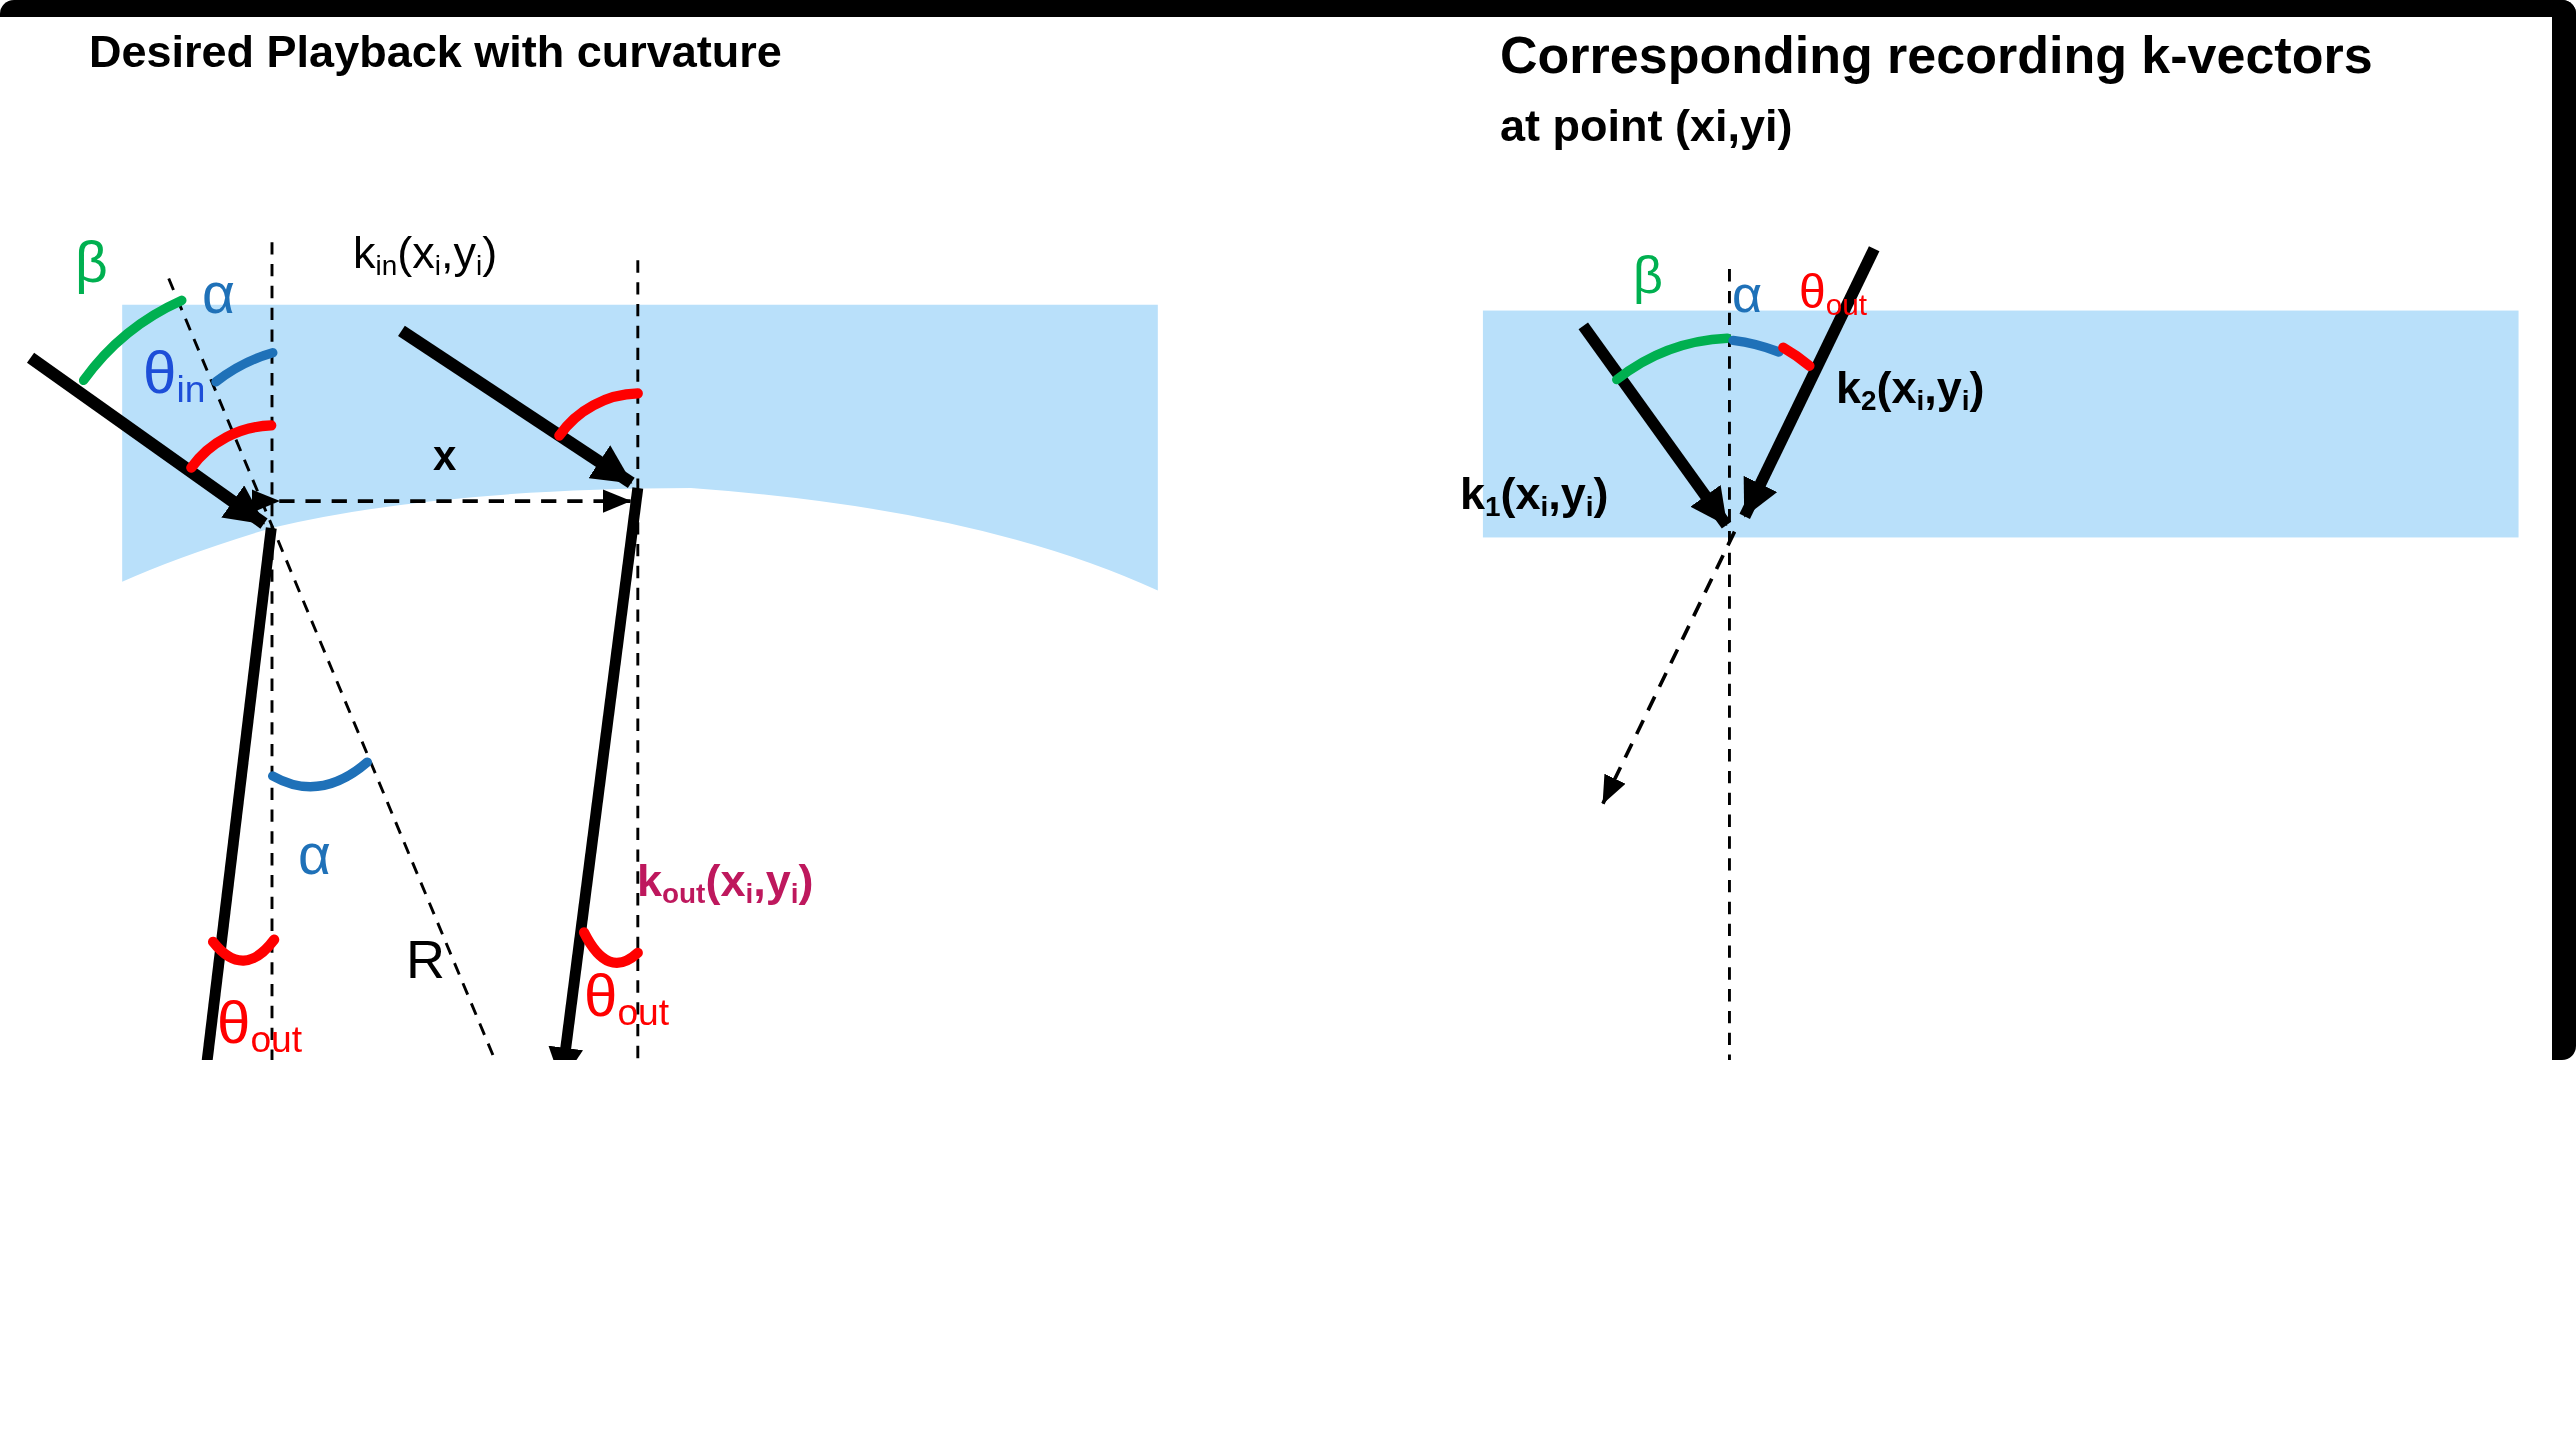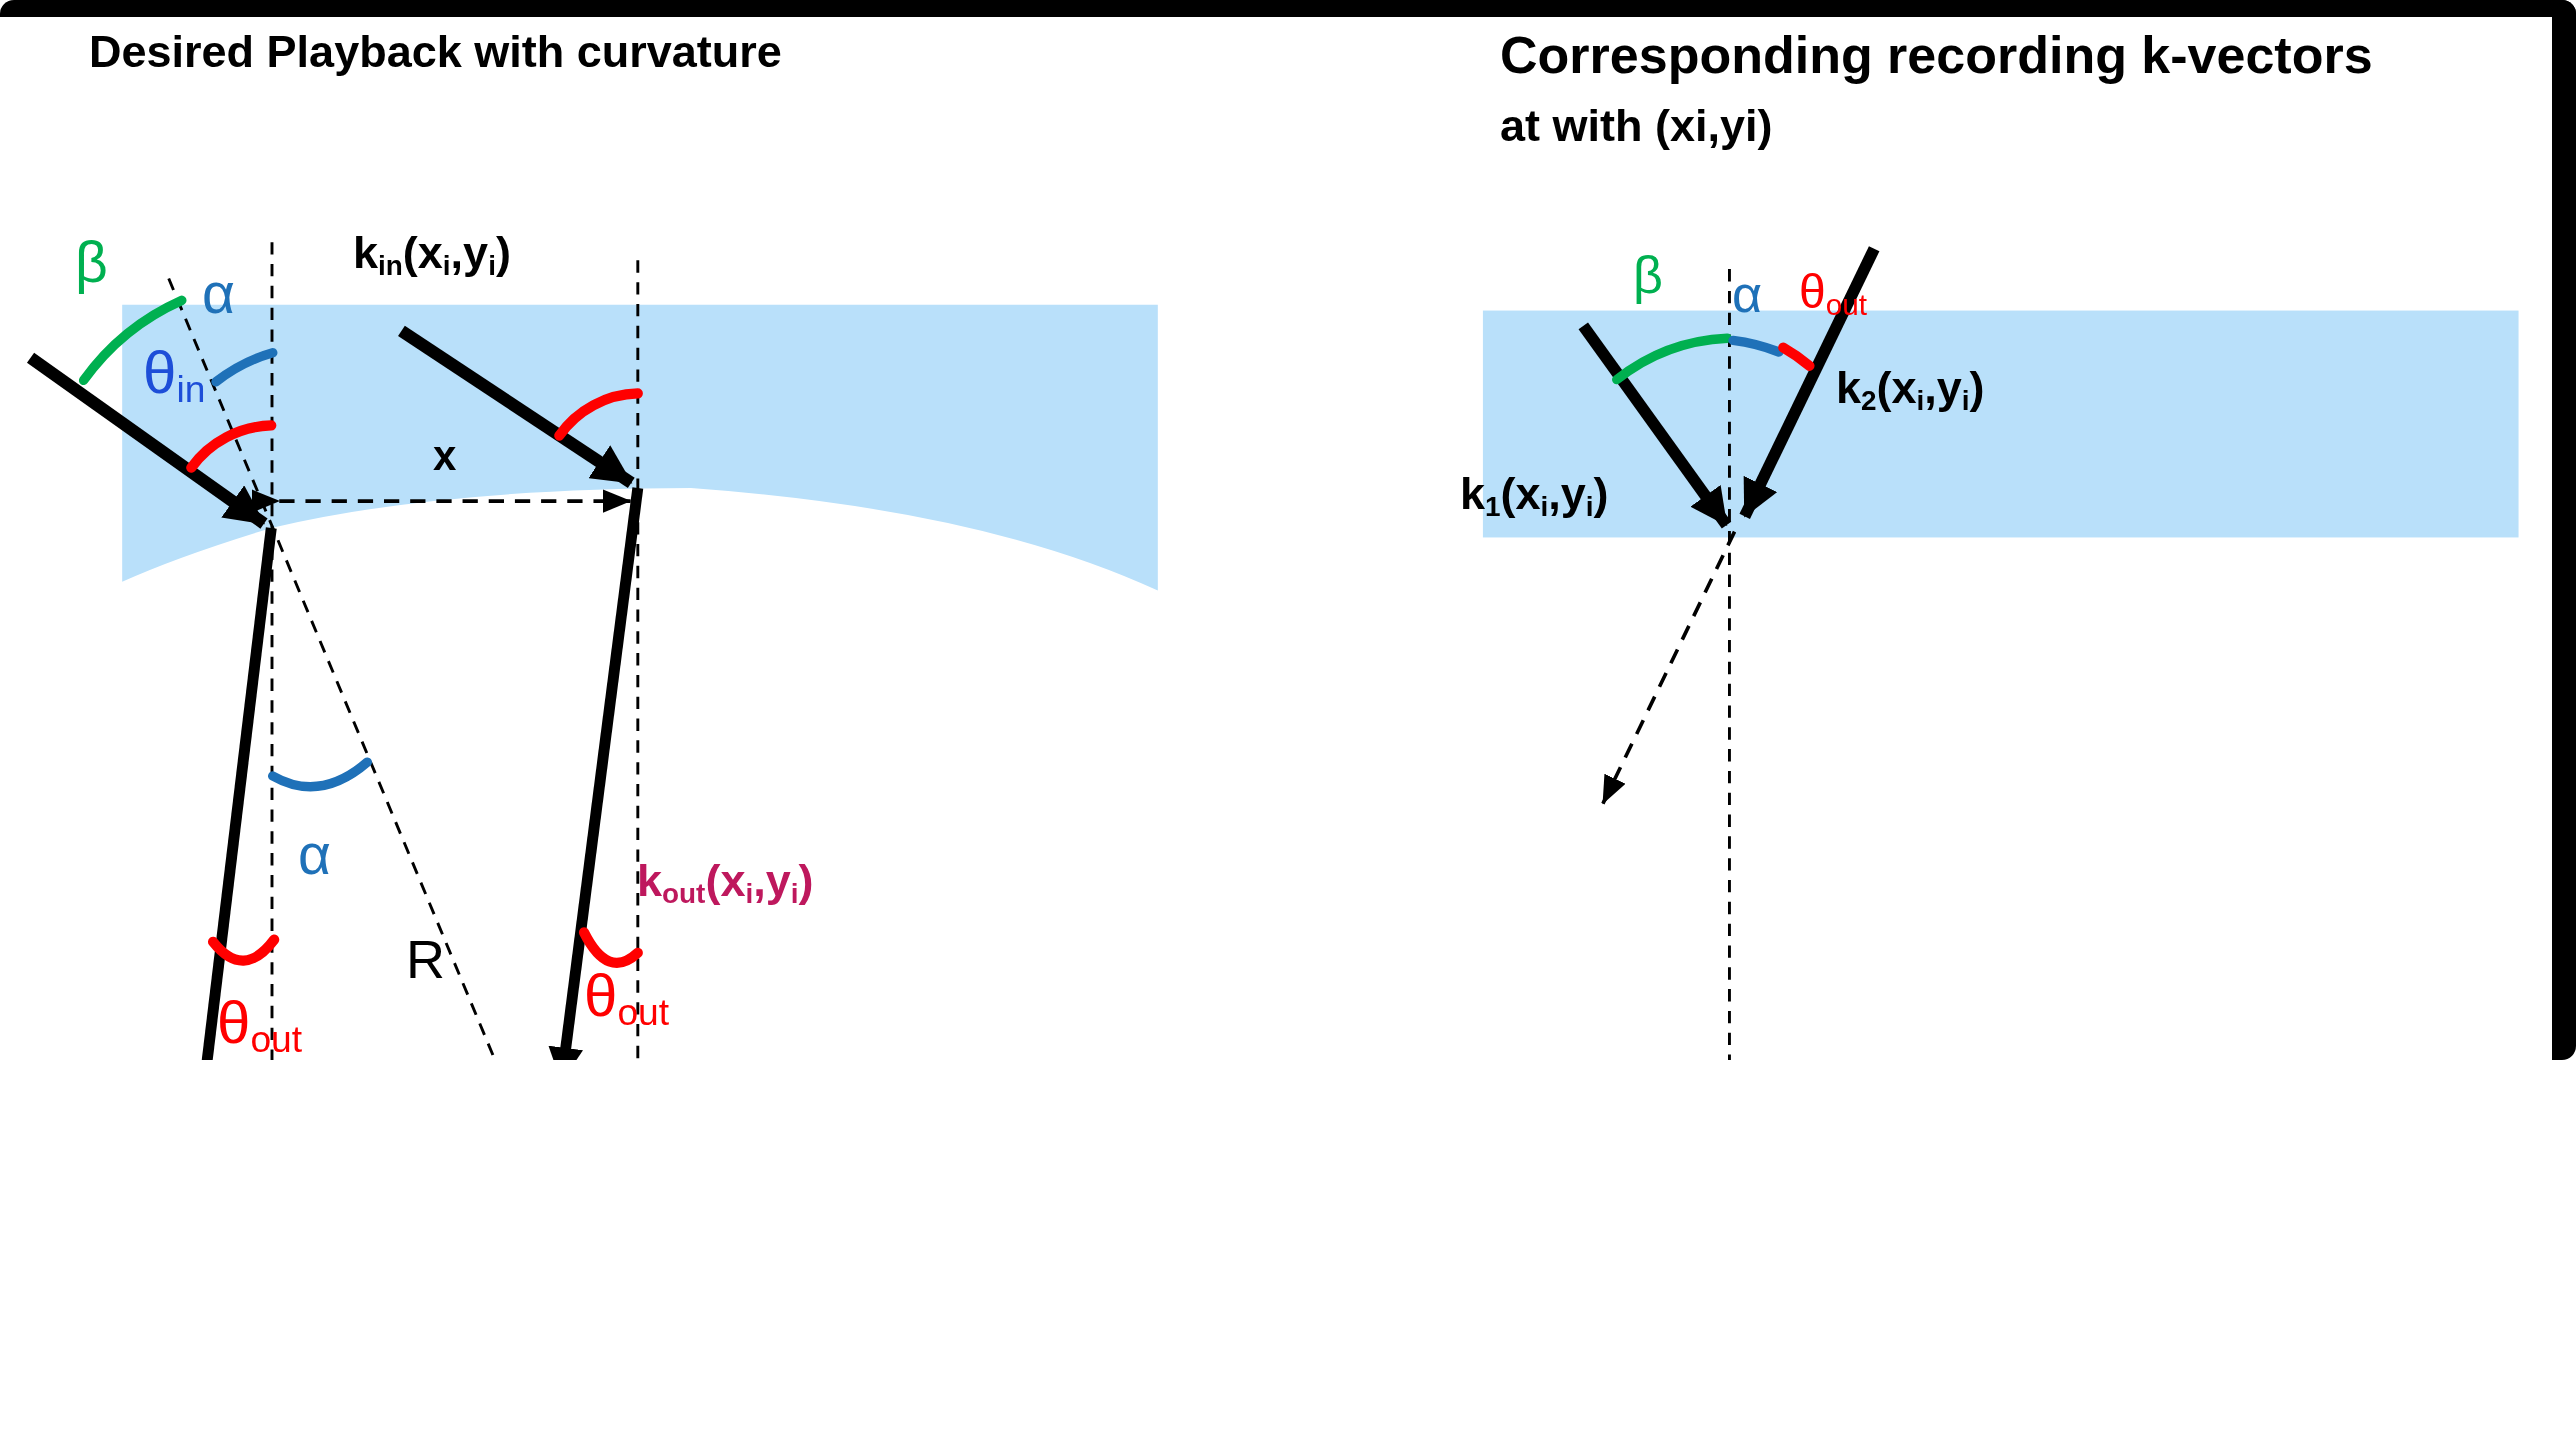--- a/index.html
+++ b/index.html
@@ -68,25 +68,25 @@
     <path class="arc-blue" d="M752,1655 Q815,1686 877,1619"></path>
 
     <path class="arc-green" d="M2223,522 A263,263 0 0 1 2375,465"></path>
     <path class="arc-blue" d="M2383,468 A258,258 0 0 1 2446,484"></path>
     <path class="arc-red" d="M2452,478 A250,250 0 0 1 2488,503"></path>
   </svg>
 
   <div>
       <div class="lbl" style="left: 89px; top: 29px; font-size: 45px; color: rgb(0, 0, 0); font-weight: bold;"><span>Desired Playback with curvature</span></div>
       <div class="lbl" style="left: 1500px; top: 29px; font-size: 52px; color: rgb(0, 0, 0); font-weight: bold;"><span>Corresponding recording k-vectors</span></div>
-      <div class="lbl" style="left: 1500px; top: 103px; font-size: 45px; color: rgb(0, 0, 0); font-weight: bold;"><span>at with (xi,yi)</span></div>
+      <div class="lbl" style="left: 1500px; top: 103px; font-size: 45px; color: rgb(0, 0, 0); font-weight: bold;"><span>at point (xi,yi)</span></div>
       <div class="lbl" style="left: 75px; top: 234px; font-size: 57px; color: rgb(0, 176, 80);"><span>β</span></div>
       <div class="lbl" style="left: 202px; top: 265px; font-size: 57px; color: rgb(31, 113, 184);"><span>α</span></div>
       <div class="lbl" style="left: 143px; top: 343px; font-size: 60px; color: #1d4ed8;"><span>θ</span><sub>in</sub></div>
-      <div class="lbl" style="left: 353px; top: 230px; font-size: 45px; color: rgb(0, 0, 0); font-weight: bold;"><span>k</span><sub>in</sub><span>(x</span><sub>i</sub><span>,y</span><sub>i</sub><span>)</span></div>
+      <div class="lbl" style="left: 353px; top: 230px; font-size: 45px; color: rgb(0, 0, 0); font-weight: normal;"><span>k</span><sub>in</sub><span>(x</span><sub>i</sub><span>,y</span><sub>i</sub><span>)</span></div>
       <div class="lbl" style="left: 433px; top: 435px; font-size: 42px; color: rgb(0, 0, 0); font-weight: bold;"><span>x</span></div>
       <div class="lbl" style="left: 298px; top: 826px; font-size: 57px; color: rgb(31, 113, 184);"><span>α</span></div>
       <div class="lbl" style="left: 217px; top: 993px; font-size: 60px; color: rgb(255, 0, 0);"><span>θ</span><sub>out</sub></div>
       <div class="lbl" style="left: 406px; top: 932px; font-size: 54px; color: rgb(0, 0, 0);"><span>R</span></div>
       <div class="lbl" style="left: 637px; top: 858px; font-size: 45px; color: #be185d; font-weight: bold;"><span>k</span><sub>out</sub><span>(x</span><sub>i</sub><span>,y</span><sub>i</sub><span>)</span></div>
       <div class="lbl" style="left: 584px; top: 966px; font-size: 60px; color: rgb(255, 0, 0);"><span>θ</span><sub>out</sub></div>
       <div class="lbl" style="left: 575px; top: 1089px; font-size: 57px; color: rgb(31, 113, 184);"><span>α</span></div>
       <div class="lbl" style="left: 1633px; top: 249px; font-size: 52px; color: rgb(0, 176, 80);"><span>β</span></div>
       <div class="lbl" style="left: 1732px; top: 268px; font-size: 52px; color: rgb(31, 113, 184);"><span>α</span></div>
       <div class="lbl" style="left: 1799px; top: 268px; font-size: 48px; color: rgb(255, 0, 0);"><span>θ</span><sub>out</sub></div>

